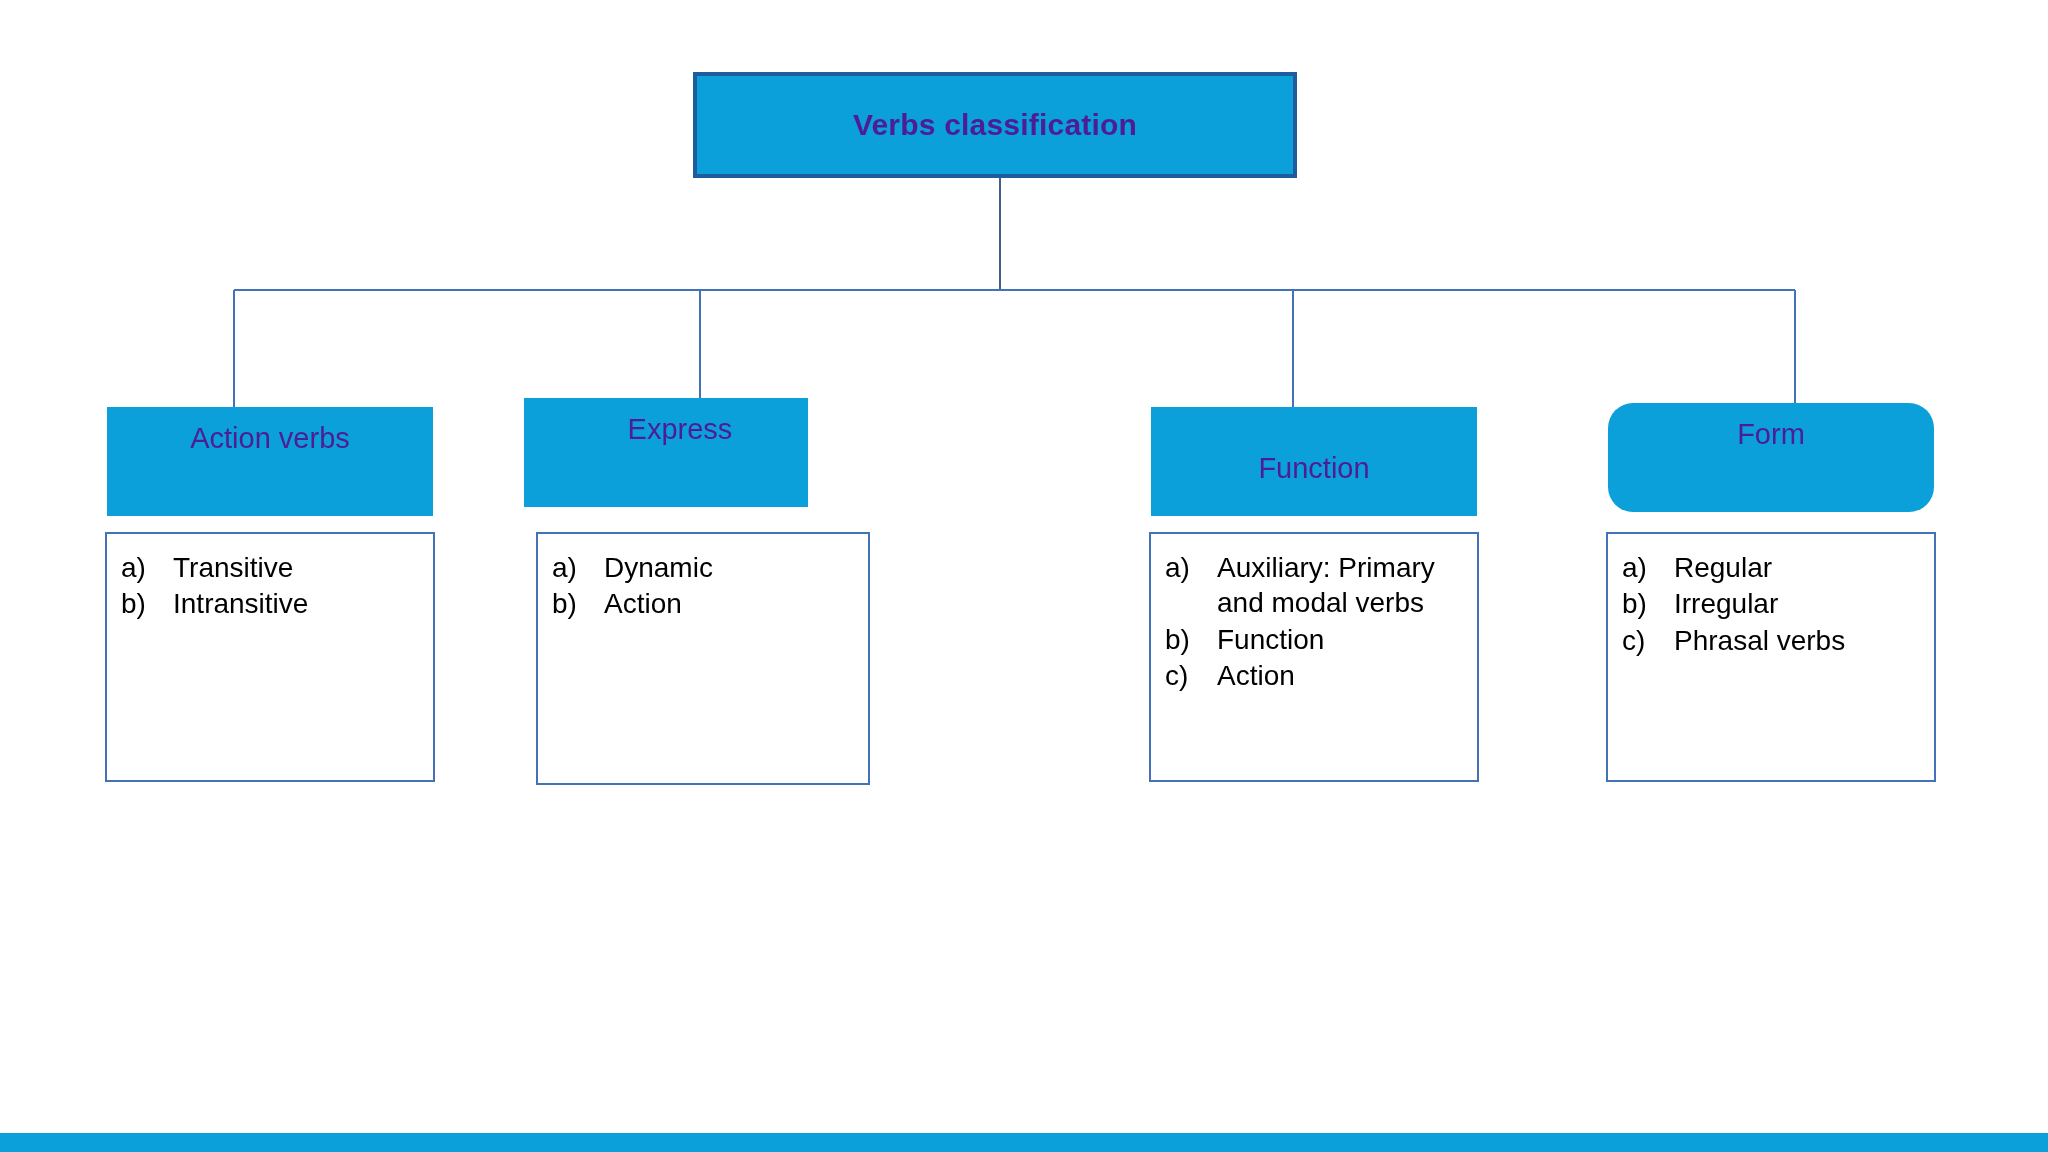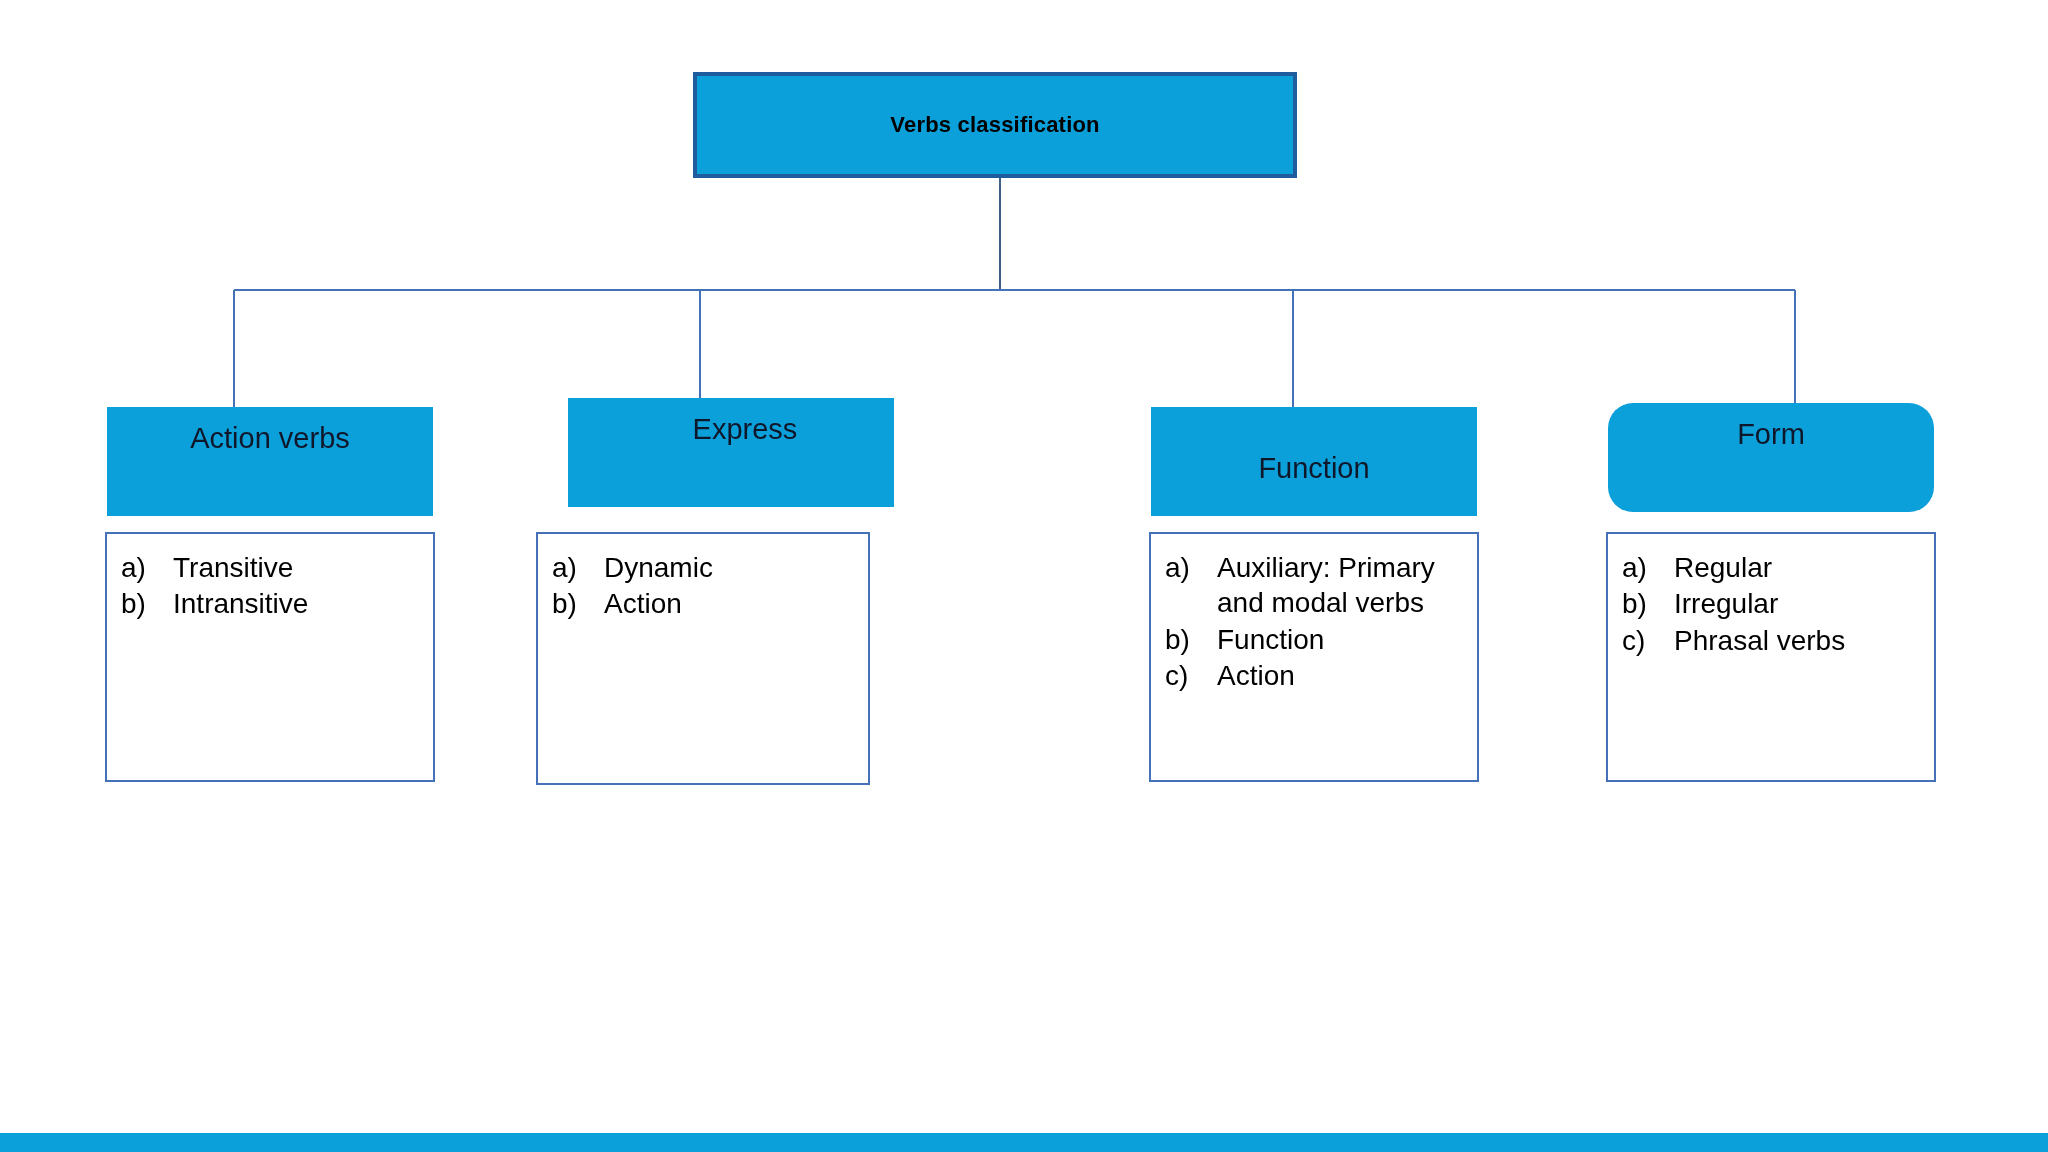--- a/index.html
+++ b/index.html
@@ -41,40 +41,40 @@
     width: 604px;
     height: 106px;
     box-sizing: border-box;
     background: #0CA0DB;
     border: 4px solid #1F5C9E;
     display: flex;
     align-items: center;
     justify-content: center;
   }
   .node-root .node-title {
-    color: #000000;
-    font-size: 22px;
+    color: #4c1d95;
+    font-size: 30px;
     font-weight: bold;
     letter-spacing: .2px;
     line-height: 1.15;
     text-align: center;
   }
 
   
   .node-head {
     position: absolute;
     box-sizing: border-box;
     background: #0CA0DB;
     display: flex;
     align-items: flex-start;
     justify-content: center;
     padding-top: 14px;
   }
   .node-head .node-title {
-    color: #0f172a;
+    color: #4c1d95;
     font-size: 29px;
     font-weight: normal;
     line-height: 1.2;
     text-align: center;
   }
 
   
   .node-list {
     position: absolute;
     box-sizing: border-box;
@@ -101,21 +101,21 @@
     color: #000000;
   }
   .node-list li .item-text {
     flex: 1 1 auto;
   }
 
   
   #head-action { left:107px;  top:407px; width:326px; height:109px; }
   #list-action { left:105px;  top:532px; width:330px; height:250px; }
 
-  #head-express{ left:568px;  top:398px; width:326px; height:109px;padding-left:28px; }
+  #head-express{ left:524px;  top:398px; width:284px; height:109px;padding-left:28px; }
   #list-express{ left:536px;  top:532px; width:334px; height:253px; }
 
   #head-function{left:1151px; top:407px; width:326px; height:109px;align-items:center; }
   #list-function{left:1149px; top:532px; width:330px; height:250px; }
 
   #head-form   { left:1608px; top:403px; width:326px; height:109px;border-radius:25px; }
   #list-form   { left:1606px; top:532px; width:330px; height:250px; }
 
   
   .footer-bar {

